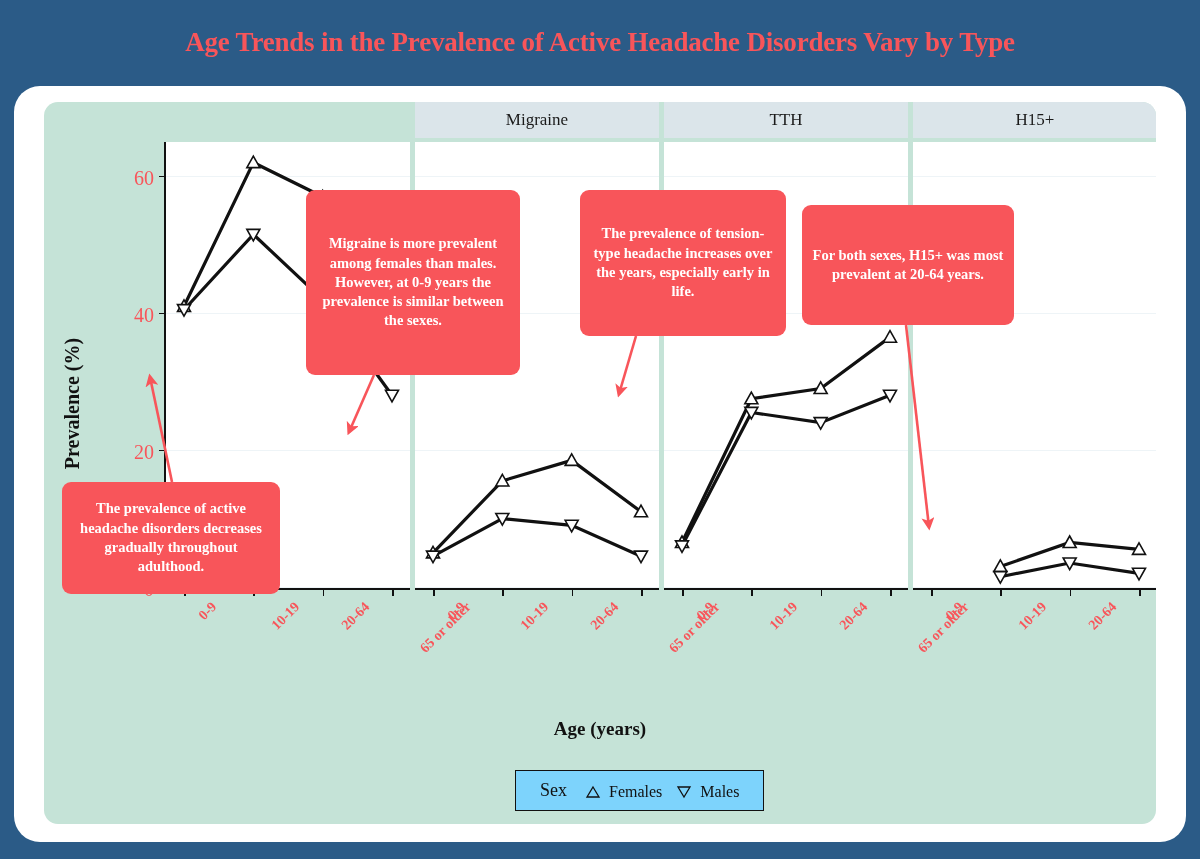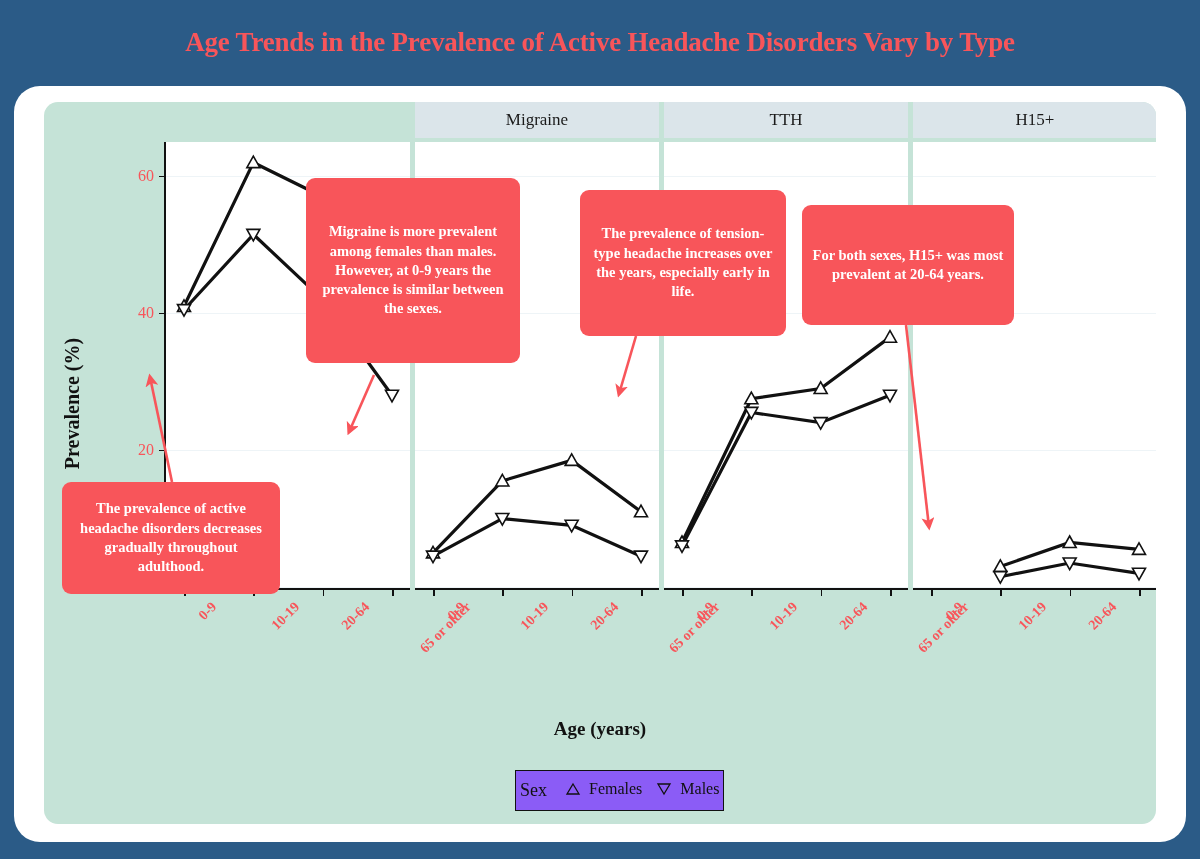--- a/index.html
+++ b/index.html
@@ -47,21 +47,21 @@
     font-size:20px;font-weight:bold;color:#111;
   }
   .xlab{
     position:absolute;left:0;top:616px;width:1112px;
     text-align:center;font-size:19px;font-weight:bold;color:#111;
   }
 
   .ytick{
     position:absolute;right:18px;
     width:48px;text-align:right;
-    font-size:16px;color:#f8555a;
+    font-size:20px;color:#f8555a;
     transform:translateY(-9px);
   }
   .ytickmark{position:absolute;width:5px;height:1px;background:#111;}
 
   .axis-vert{position:absolute;background:#111;width:1.5px;}
   .axis-horz{position:absolute;background:#111;height:1.5px;}
 
   .facet{position:absolute;top:0;}
   .strip{
     position:absolute;left:0;top:0;
@@ -100,25 +100,25 @@
     text-align:center;
     display:flex;align-items:center;justify-content:center;
     padding:8px 10px;
     box-sizing:border-box;
   }
   svg.arrows{position:absolute;left:0;top:0;width:1112px;height:722px;overflow:visible;pointer-events:none;}
 
   
   .legend{
     position:absolute;
-    background:#8b5cf6;
+    background:#7dd3fc;
     border:1.5px solid #111;
-    display:flex;align-items:flex-start;
+    display:flex;align-items:flex-end;
     gap:14px;
-    padding:9px 4px;
+    padding:9px 24px;
     box-sizing:border-box;
   }
   .legend-title{font-size:18px;color:#111;margin-right:4px;}
   .legend-item{display:flex;align-items:center;gap:8px;}
   .legend-item span.lbl{font-size:16px;color:#111;}
 </style>
 </head>
 <body>
 
 <div id="root">
@@ -266,21 +266,21 @@
                 <polygon points="0,0 5,2.5 0,5 1.2,2.5" fill="#f8555a"></polygon>
               </marker>
             </defs>
             <line x1="128" y1="380" x2="106" y2="275" stroke="#f8555a" stroke-width="2.6" marker-end="url(#ah)"></line>
             <line x1="330" y1="273" x2="305" y2="330" stroke="#f8555a" stroke-width="2.6" marker-end="url(#ah)"></line>
             <line x1="592" y1="234" x2="575" y2="292" stroke="#f8555a" stroke-width="2.6" marker-end="url(#ah)"></line>
             <line x1="862" y1="223" x2="885" y2="425" stroke="#f8555a" stroke-width="2.6" marker-end="url(#ah)"></line>
           </svg>
         <div id="callouts">
             <div class="callout" style="width: 218px; height: 112px; left: 18px; top: 380px;">The prevalence of active headache disorders decreases gradually throughout adulthood.</div>
-            <div class="callout" style="width: 214px; height: 185px; left: 262px; top: 76px;">Migraine is more prevalent among females than males. However, at 0-9 years the prevalence is similar between the sexes.</div>
+            <div class="callout" style="width: 214px; height: 185px; left: 262px; top: 88px;">Migraine is more prevalent among females than males. However, at 0-9 years the prevalence is similar between the sexes.</div>
             <div class="callout" style="width: 206px; height: 146px; left: 512px; top: 88px; margin-left: 24px;">The prevalence of tension-type headache increases over the years, especially early in life.</div>
             <div class="callout" style="width: 212px; height: 120px; left: 758px; top: 103px;">For both sexes, H15+ was most prevalent at 20-64 years.</div>
           </div>
       </div>
 
       <div class="legend" id="legend" style="left: 471px; top: 668px;">
         <span class="legend-title">Sex</span>
         <span class="legend-item">
           <svg width="16" height="16" viewBox="0 0 16 16">
             <polygon points="8,3 14,13 2,13" fill="none" stroke="#111" stroke-width="1.3"></polygon>

